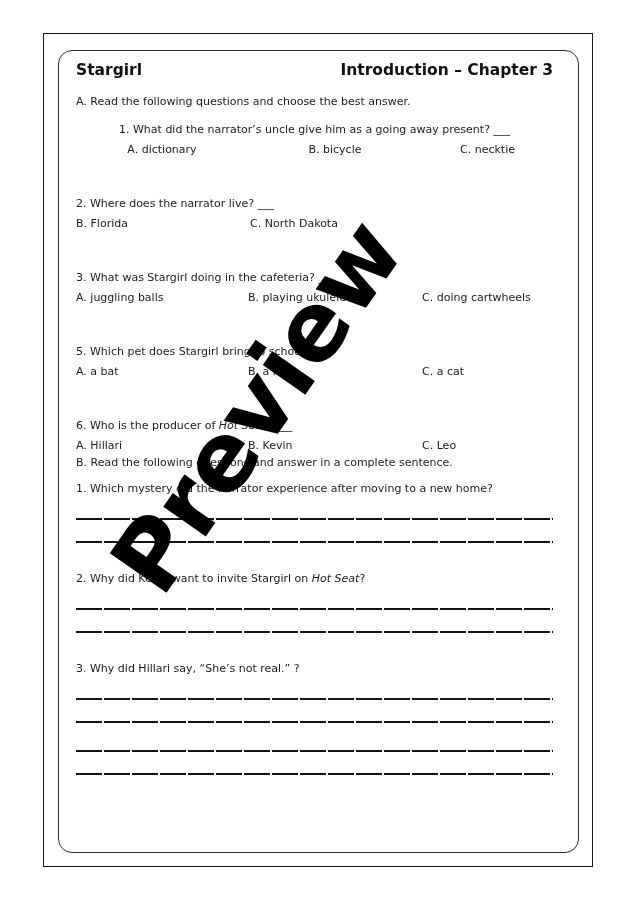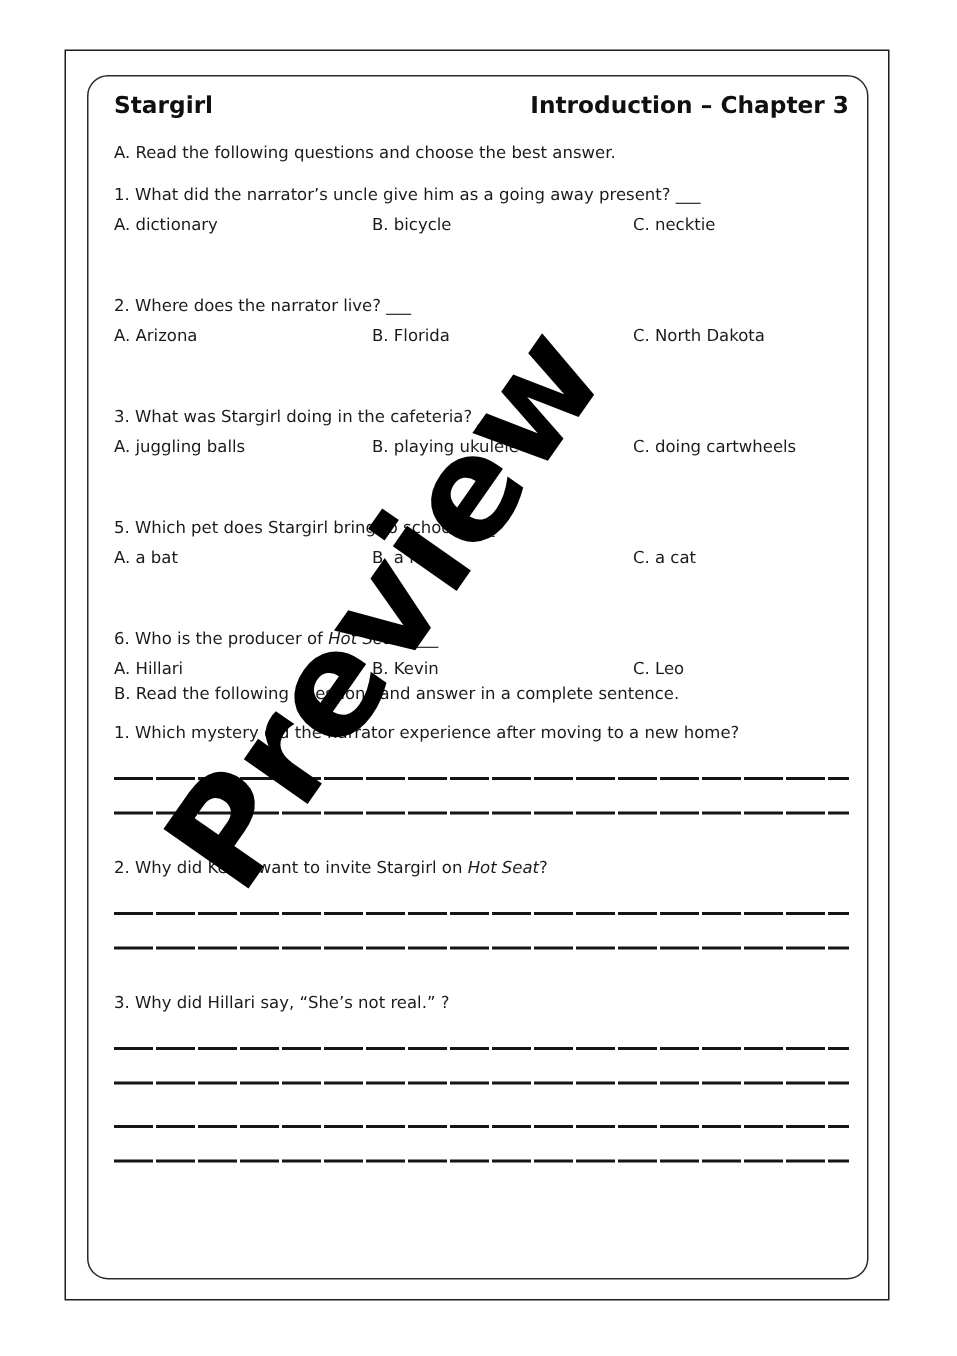--- a/index.html
+++ b/index.html
@@ -2,27 +2,27 @@
 <html><head>
 <meta charset="utf-8">
 <style>
   html,body{margin:0;padding:0;background:#fff;}
   .page{position:relative;width:638px;height:904px;background:#fff;overflow:hidden;
         font-family:"DejaVu Sans","Liberation Sans",sans-serif;color:#1b1b1b;}
   .frame{position:absolute;left:43px;top:33px;width:550px;height:834px;
          border:1.5px solid #1c1c1c;box-sizing:border-box;background:#fff;}
   .sheet{position:absolute;left:14px;top:16px;width:521px;height:803px;
          border:1.4px solid #2b2b2b;border-radius:14px;box-sizing:border-box;
-         padding:10px 12px 0 17px;background:#fff;}
+         padding:10px 25px 0 17px;background:#fff;}
   .head{display:flex;justify-content:space-between;align-items:baseline;
         font-size:15.5px;font-weight:bold;line-height:19px;color:#101010;}
   .body-txt{font-size:11px;line-height:17px;}
   .instr-a{margin-top:13px;white-space:nowrap;}
   .qa{margin-top:37px;}
-  .qa.first{margin-top:11px;}
+  .qa.first{margin-top:11px;text-align:center;}
   .q{white-space:nowrap;}
   .opts{display:flex;margin-top:3px;}
   .opt-a{width:172px;white-space:nowrap;}
   .opt-b{width:174px;white-space:nowrap;}
   .opt-c{flex:1;white-space:nowrap;}
   .instr-b{white-space:nowrap;}
   .qb{margin-top:27px;}
   .qb.first{margin-top:9px;}
   .ansline{height:2px;margin-top:21px;width:100%;
            background:repeating-linear-gradient(90deg,#151515 0 26px,transparent 26px 28px);}
@@ -55,21 +55,20 @@
           <span class="opt-b">B. bicycle</span>
           <span class="opt-c">C. necktie</span>
         </div>
       </div>
 
       <div class="body-txt qa">
         <div class="q">
           <span>2. Where does the narrator live? ___</span><span class="it"></span><span></span>
         </div>
         <div class="opts">
-          <span class="opt-a">A. Arizona</span>
           <span class="opt-b">B. Florida</span>
           <span class="opt-c">C. North Dakota</span>
         </div>
       </div>
 
       <div class="body-txt qa">
         <div class="q">
           <span>3. What was Stargirl doing in the cafeteria? ___</span><span class="it"></span><span></span>
         </div>
         <div class="opts">

